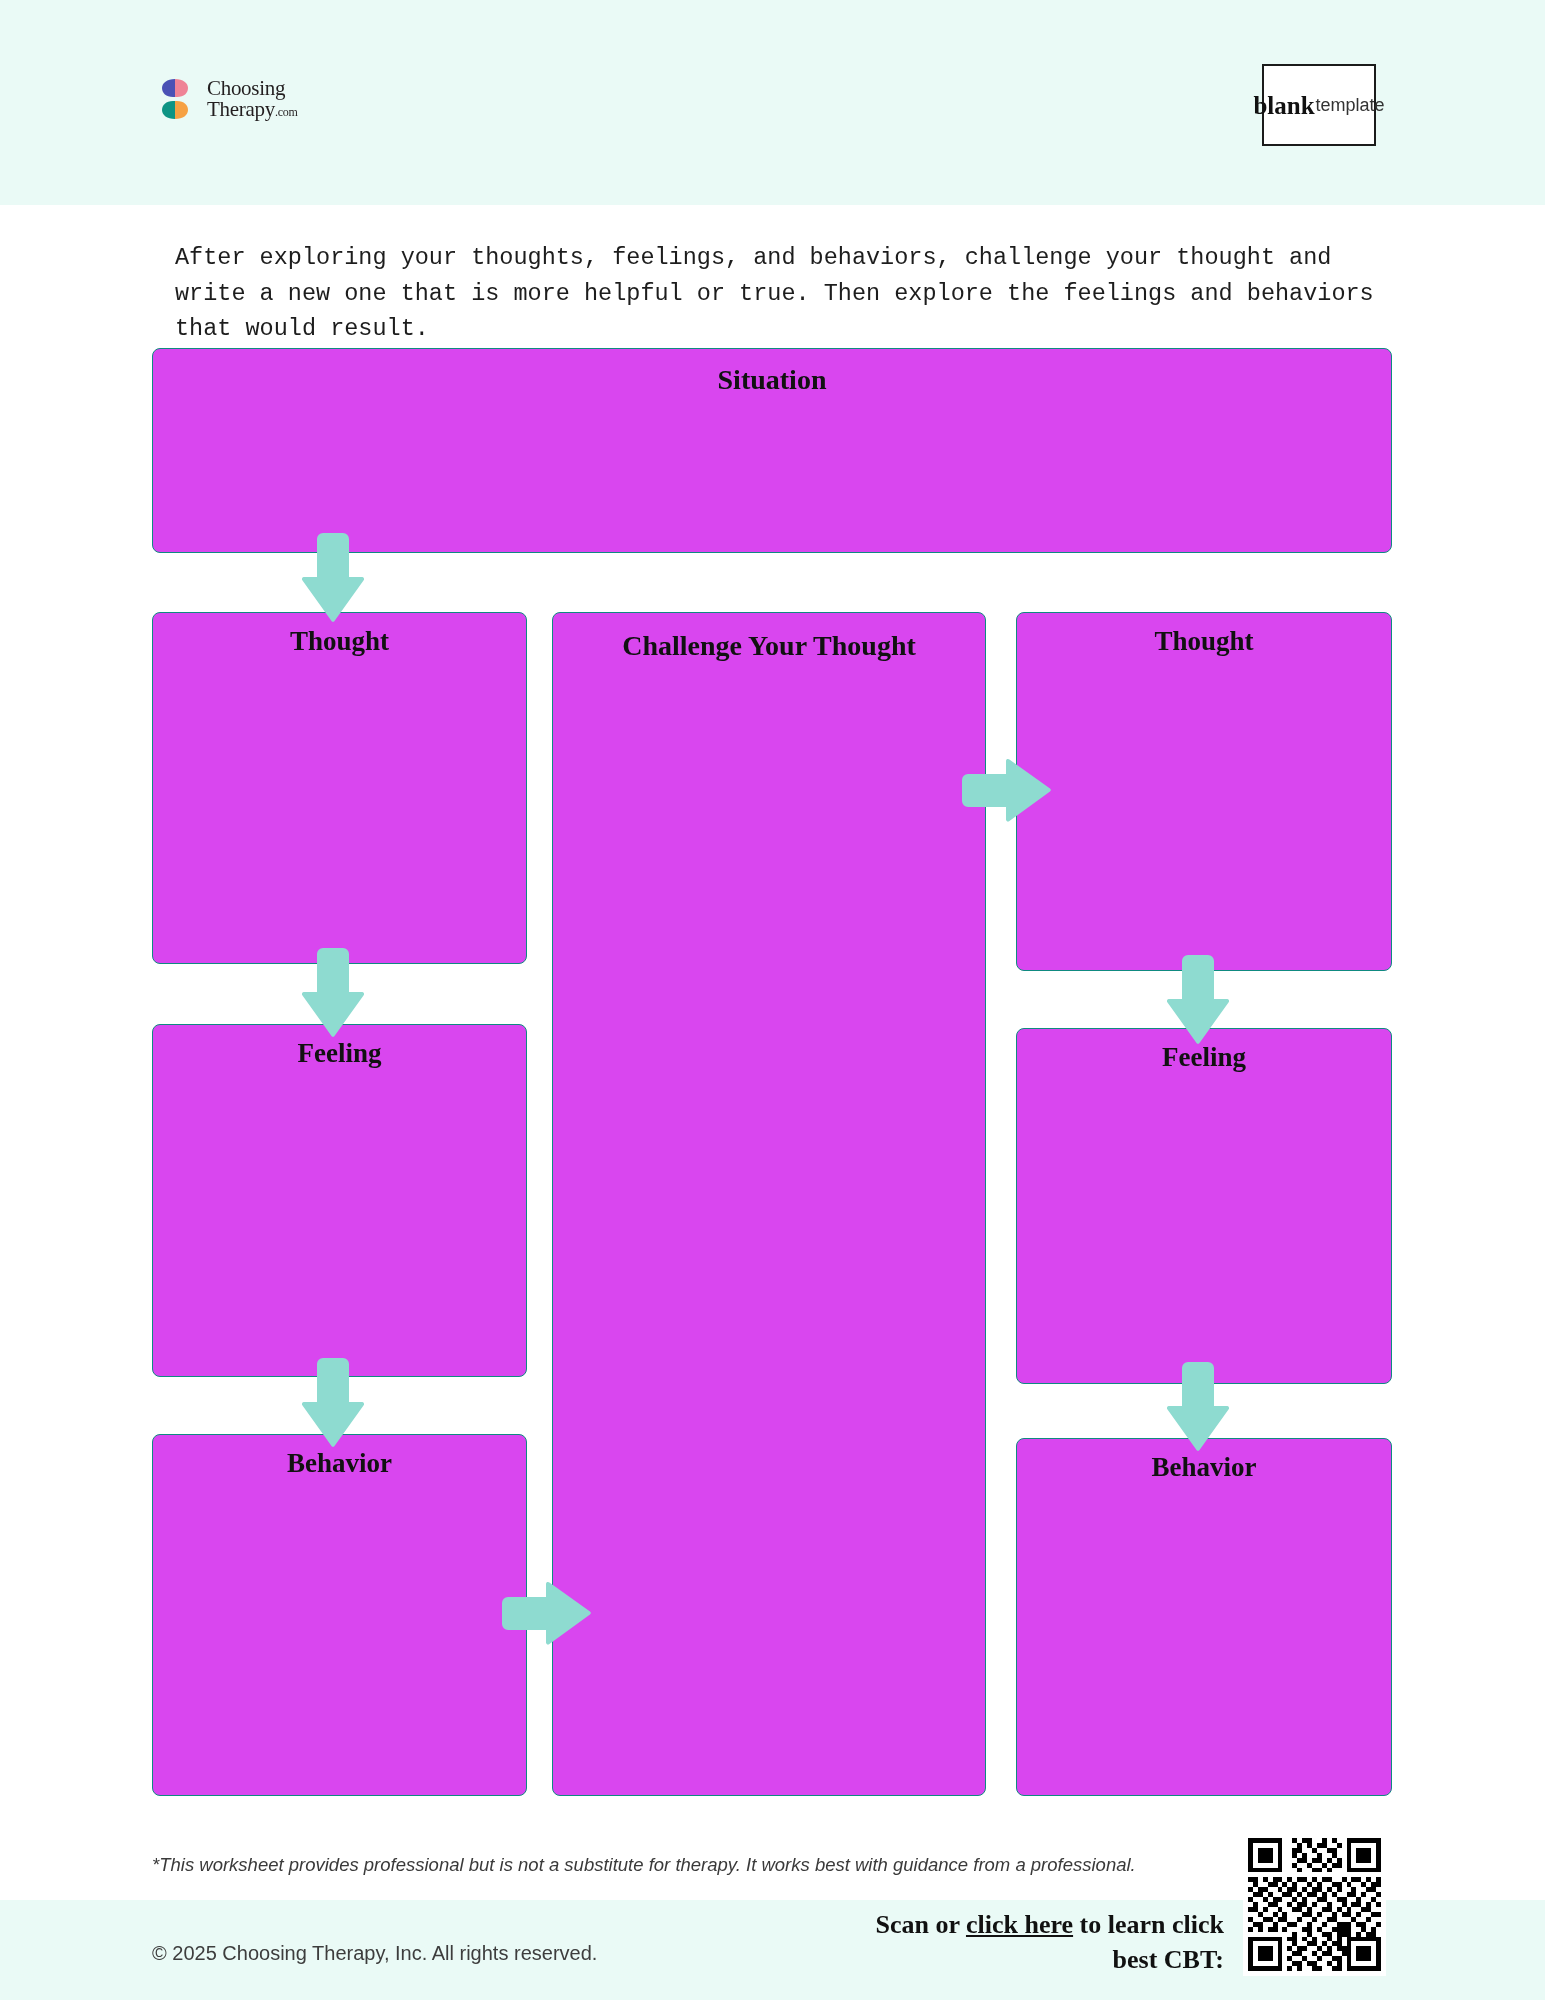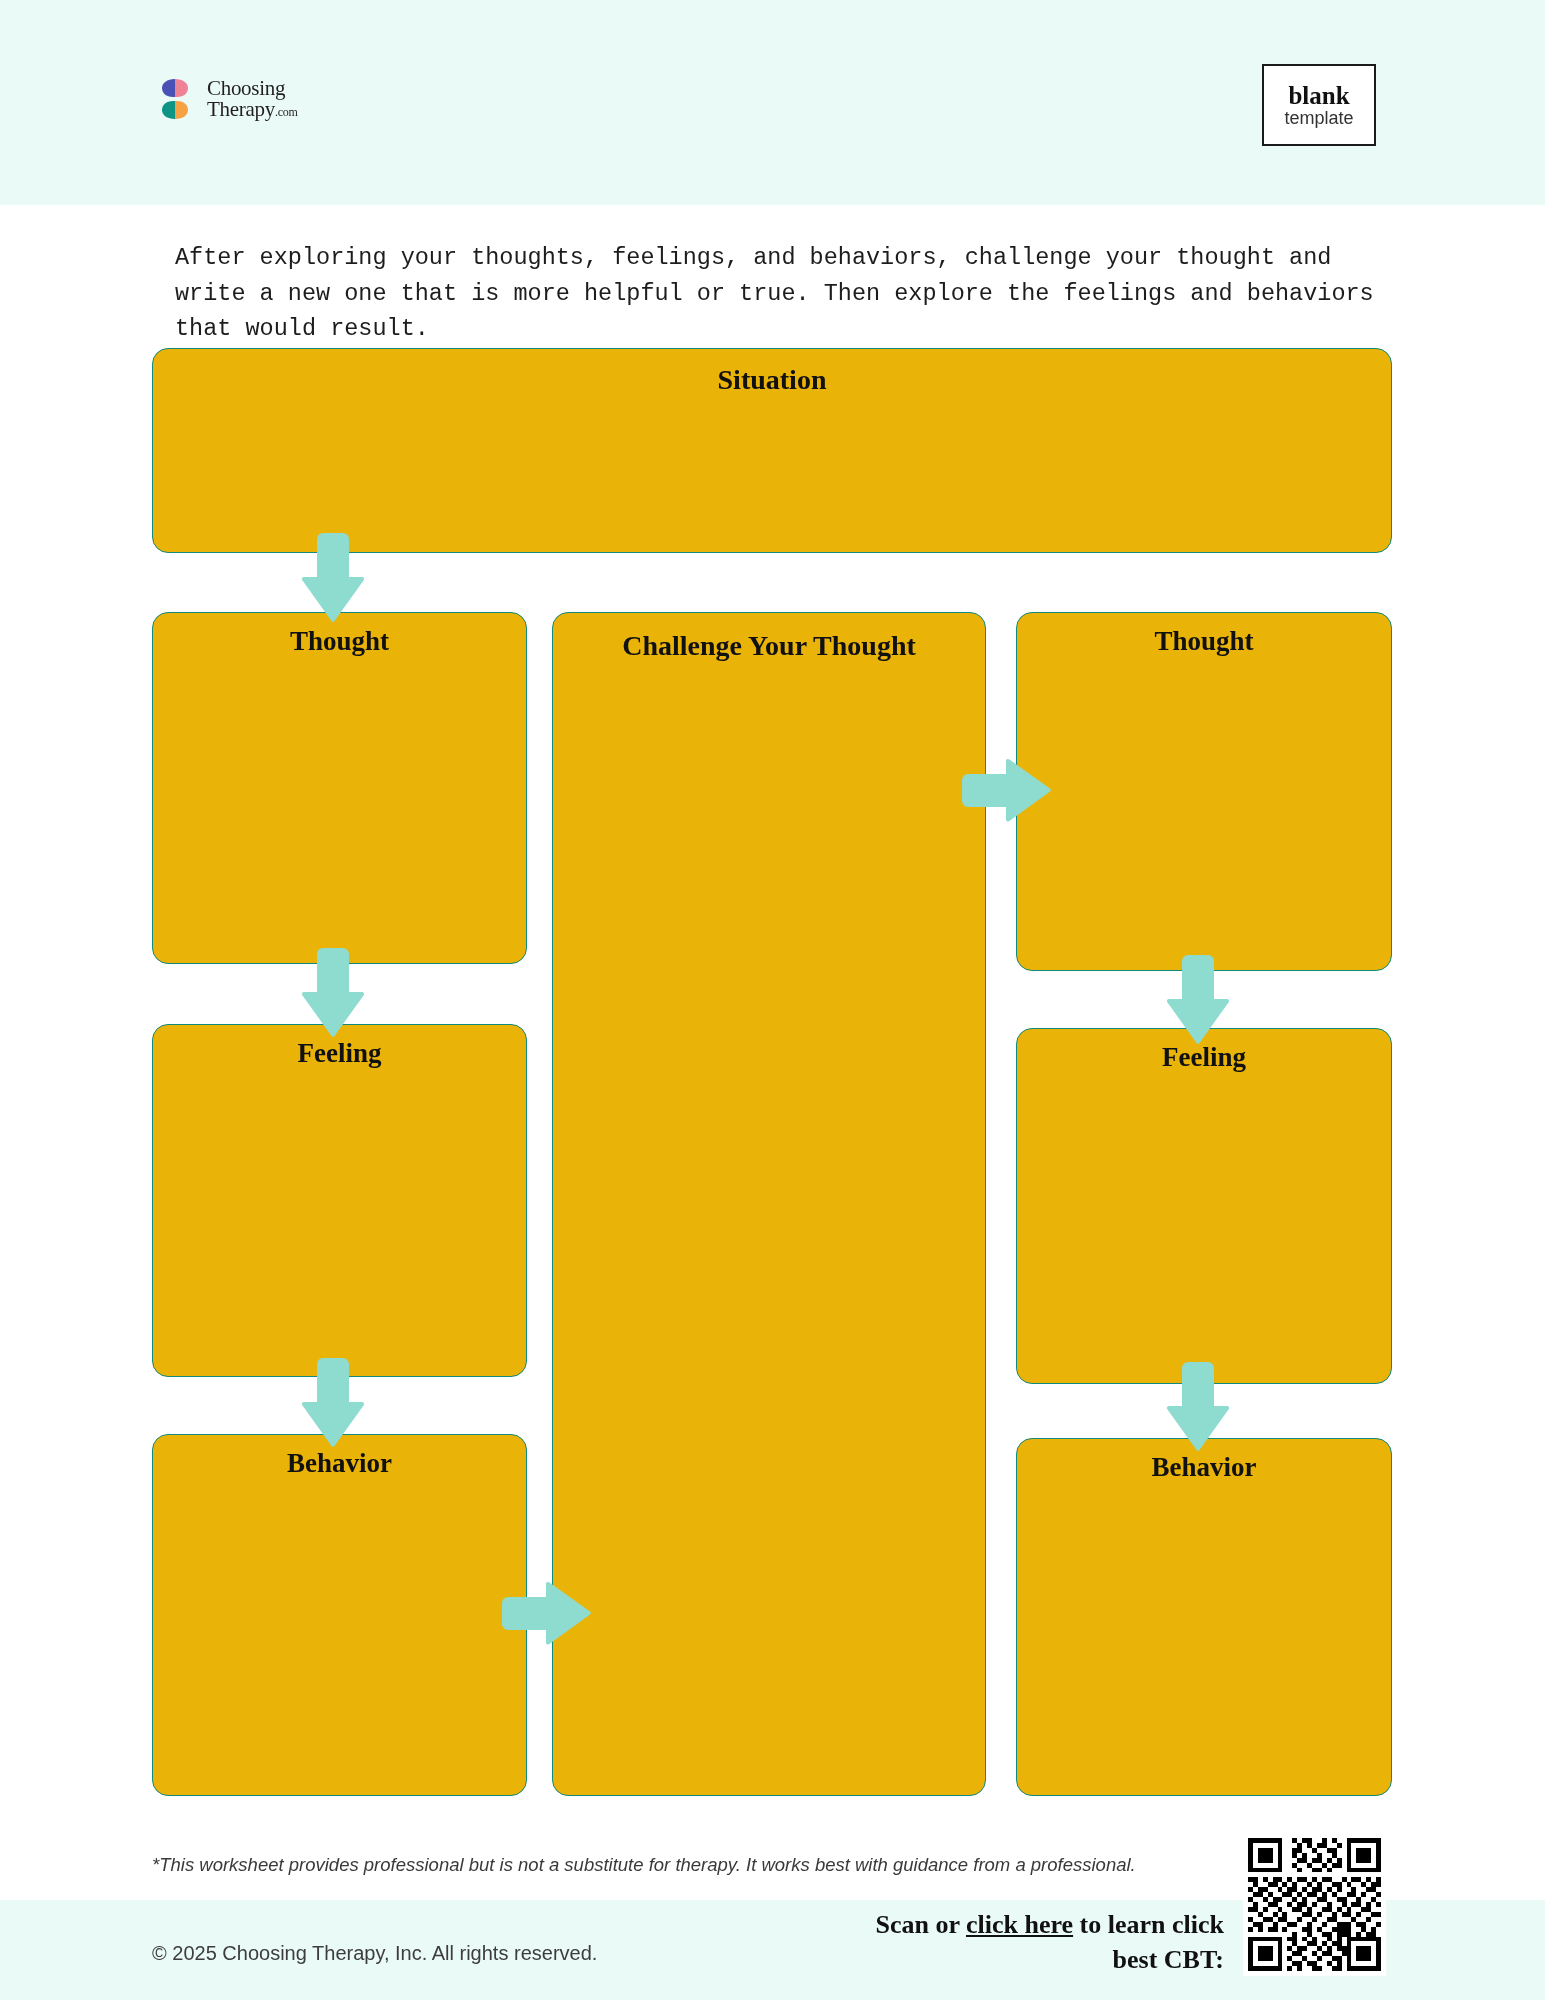--- a/index.html
+++ b/index.html
@@ -35,21 +35,21 @@
     text-align:center;
     font-family:"Liberation Serif",serif;
     font-weight:700;font-size:62px;color:#111111;
     letter-spacing:.2px;
   }
 
   .badge{
     position:absolute;left:1262px;top:64px;
     width:110px;height:78px;
     border:2px solid #1b1b1b;background:#ffffff;
-    display:flex;flex-direction:column;align-items:center;justify-content:center;
+    display:flex;align-items:center;justify-content:center;
     gap:1px;
   }
   .badge-1{
     font-family:"Liberation Serif",serif;font-weight:700;
     font-size:25px;color:#111;line-height:1;
   }
   .badge-2{
     font-family:"Liberation Sans",sans-serif;font-weight:400;
     font-size:18px;color:#333;line-height:1;
   }
@@ -59,22 +59,22 @@
     position:absolute;left:152px;top:240px;width:1225px;
     font-size:23.5px;line-height:1.52;color:#1d1d1d;
     font-family:Liberation Mono, monospace;
     margin-left:23px;
   }
 
   
   .box{
     position:absolute;
     border:1.6px solid #0f8a80;
-    border-radius:16px;
-    background:#eab308;
+    border-radius:8px;
+    background:#d946ef;
     box-sizing:border-box;
   }
   .box-label{
     text-align:center;
     font-family:"Liberation Serif",serif;
     font-weight:700;color:#111;
     margin-top:13px;
     font-size:27px;
     line-height:1.18;
   }

